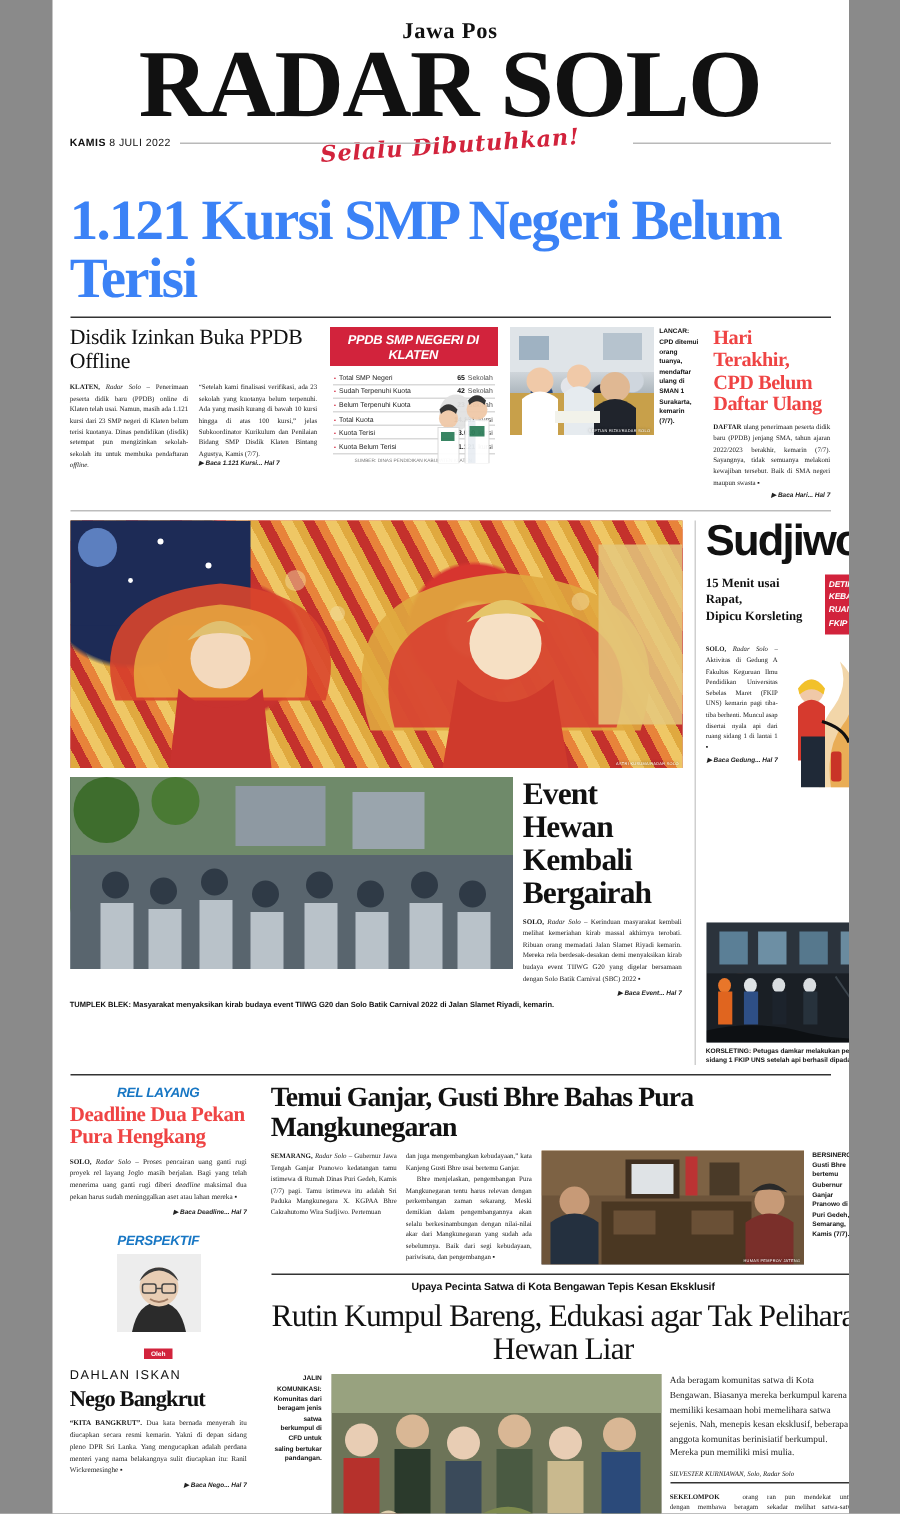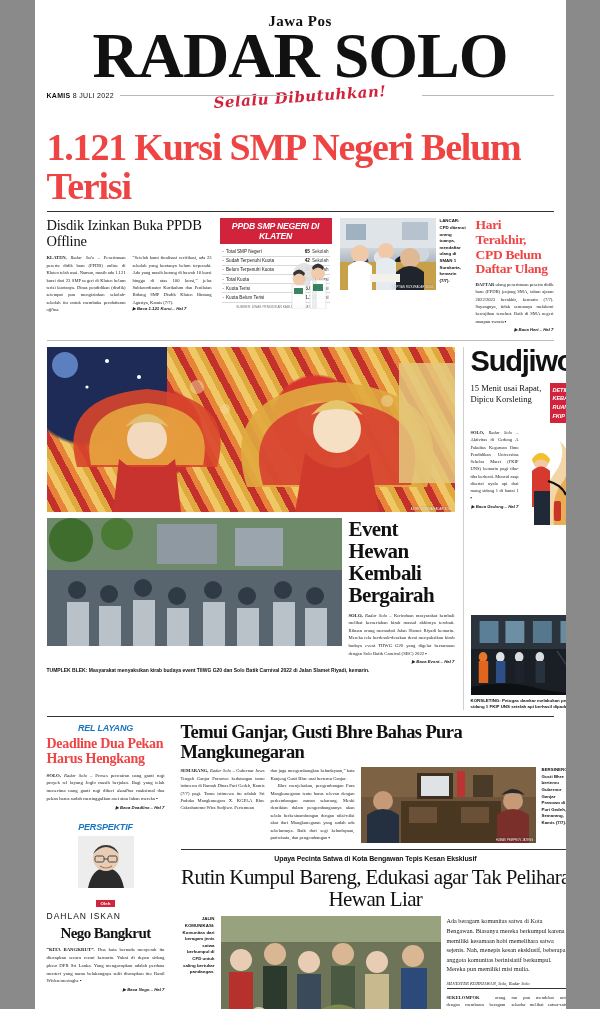--- a/index.html
+++ b/index.html
@@ -36,21 +36,21 @@
     letter-spacing:.3px; color:#111; white-space:nowrap; }
   .dateline b { font-weight:bold; }
   .hr-left { height:1px; background:#b9b9b9; flex:0 0 170px; }
   .hr-right { height:1px; background:#b9b9b9; flex:1; }
   .tag-gap { flex:0 0 120px; }
 
   
   .lead-headline {
     font-family:"Liberation Serif", serif; font-weight:bold;
     font-size:38px; line-height:1.02; letter-spacing:-1.2px;
-    color:#ef4444; margin:14px 0 6px; padding:0 12px;
+    color:#3b82f6; margin:14px 0 6px; padding:0 12px;
   }
   .rule { height:1px; background:#333; margin:0 12px; }
   .rule-thin { height:1px; background:#bdbdbd; margin:0 12px; }
 
   
   .top-grid { display:flex; gap:8px; padding:6px 12px 0; }
   .col-a { flex:0 0 165px; }
   .col-b { flex:0 0 112px; }
   .col-c { flex:0 0 128px; display:flex; gap:4px; }
   .col-d { flex:1; }
@@ -422,21 +422,21 @@
           <div class="jump" style="text-align:right;margin-top:2px;">▶ Baca Event... Hal 7</div>
         </div>
       </div>
       <div class="caption-bar">TUMPLEK BLEK: Masyarakat menyaksikan kirab budaya event TIIWG G20 dan Solo Batik Carnival 2022 di Jalan Slamet Riyadi, kemarin.</div>
     </div>
 
     <div style="flex:1;border-left:1px solid #cfcfcf;padding-left:7px;">
       <div class="mega">Sudjiwo</div>
 
       <div style="display:flex;gap:5px;margin-top:7px;align-items:flex-start;">
-        <div style="flex:0 0 74px;">
+        <div style="flex:0 0 74px;font-weight:bold;">
           <div class="kicker-serif">15 Menit usai Rapat,</div>
           <div class="kicker-serif">Dipicu Korsleting</div>
         </div>
         <div class="redbox" style="flex:1;">
           <div>DETIK-DETIK KEBAKARAN</div>
           <div>RUANG SIDANG 1 FKIP UNS</div>
         </div>
       </div>
 
       <div style="display:flex;gap:5px;margin-top:6px;">
@@ -508,42 +508,42 @@
       <div class="caption-bar" style="font-size:4.4px;">KORSLETING: Petugas damkar melakukan pendinginan di ruang sidang 1 FKIP UNS setelah api berhasil dipadamkan kemarin (7/7).</div>
     </div>
   </div>
 
   <div class="divider" style="margin:6px 12px 0;"></div>
 
   <div style="display:flex;gap:8px;padding:6px 12px 0;">
 
     <div style="flex:0 0 118px;">
       <div class="sec-kicker">REL LAYANG</div>
-      <div class="sec-title" style="margin-top:3px;">Deadline Dua Pekan Harus Hengkang</div>
+      <div class="sec-title" style="margin-top:3px;">Deadline Dua Pekan Pura Hengkang</div>
       <div class="body-txt" style="font-size:4.8px;margin-top:5px;"><b>SOLO,</b> <i>Radar Solo</i> – Proses pencairan uang ganti rugi proyek rel layang Joglo masih berjalan. Bagi yang telah menerima uang ganti rugi diberi <i>deadline</i> maksimal dua pekan harus sudah meninggalkan aset atau lahan mereka ▪</div>
       <div class="jump" style="text-align:right;margin-top:2px;">▶ Baca Deadline... Hal 7</div>
 
       <div class="sec-kicker" style="margin-top:12px;">PERSPEKTIF</div>
       <div class="photo ph-portrait" style="width:56px;height:52px;margin:4px auto 0;">
         <svg viewBox="0 0 56 52" width="56" height="52" aria-hidden="true">
           <rect width="56" height="52" fill="#ededed"></rect>
           <path d="M10 52 q4 -20 18 -20 q14 0 18 20z" fill="#2b2b2b"></path>
           <circle cx="28" cy="22" r="13" fill="#e8cdb4"></circle>
           <path d="M15 18 q13 -14 26 0 q-4 -9 -13 -9 q-9 0 -13 9z" fill="#3a3a3a"></path>
           <rect x="17" y="20" width="9" height="6" rx="1.5" fill="none" stroke="#444" stroke-width="1"></rect>
           <rect x="30" y="20" width="9" height="6" rx="1.5" fill="none" stroke="#444" stroke-width="1"></rect>
           <path d="M26 23 h4" stroke="#444" stroke-width="1"></path>
           <path d="M22 30 q6 4 12 0" stroke="#a07b63" stroke-width="1.2" fill="none"></path>
         </svg>
       </div>
       <div style="text-align:center;margin-top:3px;">
         <span class="byline-red">Oleh</span>
       </div>
       <div class="byline-name" style="margin-top:2px;">DAHLAN ISKAN</div>
-      <div class="big-title" style="text-align:center;font-size:15px;margin-top:5px;">Nego Bangkrut</div>
+      <div class="big-title" style="font-size:15px;margin-top:5px;">Nego Bangkrut</div>
       <div class="body-txt" style="font-size:4.8px;margin-top:5px;"><b>“KITA BANGKRUT”.</b> Dua kata bernada menyerah itu diucapkan secara resmi kemarin. Yakni di depan sidang pleno DPR Sri Lanka. Yang mengucapkan adalah perdana menteri yang nama belakangnya sulit diucapkan itu: Ranil Wickremesinghe ▪</div>
       <div class="jump" style="text-align:right;margin-top:2px;">▶ Baca Nego... Hal 7</div>
     </div>
 
     <div class="vline"></div>
 
     <div style="flex:1;">
 
       <div class="big-title" style="font-size:18.5px;">Temui Ganjar, Gusti Bhre Bahas Pura Mangkunegaran</div>
       <div style="display:flex;gap:6px;margin-top:5px;">

